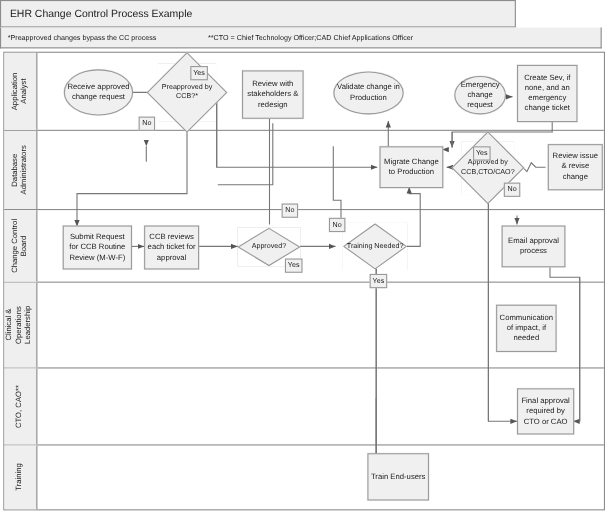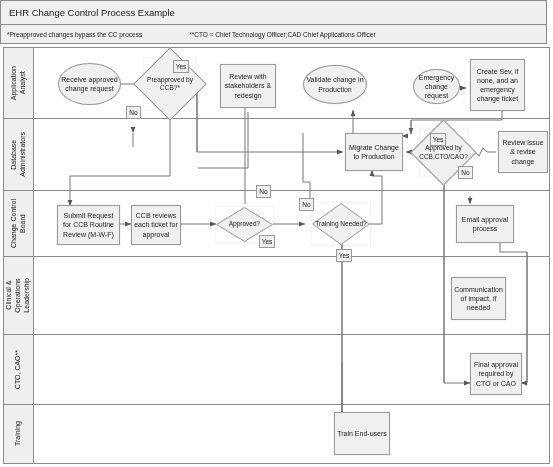--- a/index.html
+++ b/index.html
@@ -1,20 +1,20 @@
 <!DOCTYPE html>
 <html><head>
 <meta charset="utf-8">
 <style>
   html,body{margin:0;padding:0;background:#fff;}
   body{font-family:"Liberation Sans","DejaVu Sans",sans-serif;}
   #page{position:relative;width:553px;height:467px;overflow:hidden;background:#fff;}
 
   
-  #title-bar{left:3px;top:3px;width:547px;height:25px;background:#efefef;
+  #title-bar{left:3px;top:3px;width:469px;height:25px;background:#efefef;
              border:1px solid #8c8c8c;box-sizing:border-box;
              display:flex;align-items:center;padding-left:8px;}
   #title-bar span{font-size:9.5px;color:#1a1a1a;}
 
   
   #legend-bar{left:3px;top:28px;width:547px;height:19px;background:#efefef;
               border:1px solid #8c8c8c;border-top:none;box-sizing:border-box;
               display:flex;align-items:center;}
   #legend-bar .lg1{font-size:6.5px;color:#1a1a1a;padding-left:6px;}
   #legend-bar .lg2{font-size:6.5px;color:#1a1a1a;padding-left:47px;}

